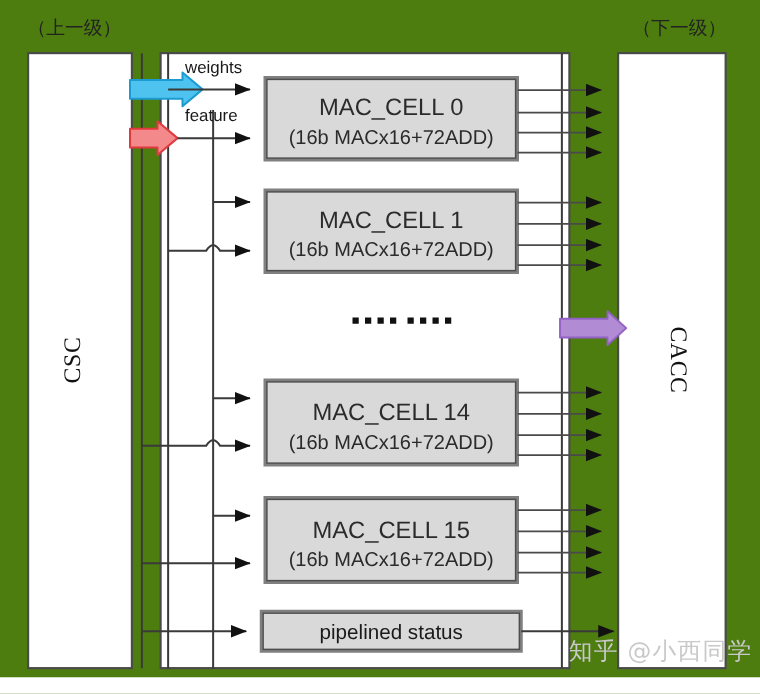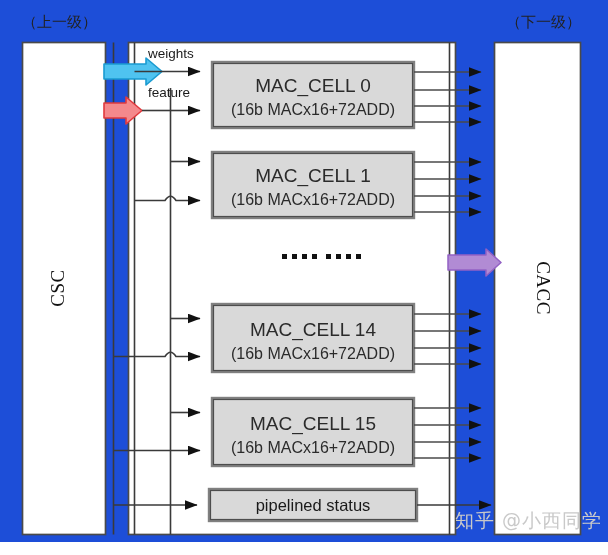--- a/index.html
+++ b/index.html
@@ -4,21 +4,21 @@
 <style>
   html, body {
     margin: 0;
     padding: 0;
     background: #ffffff;
   }
   #page {
     position: relative;
     width: 608px;
     height: 542px;
-    background: #1d4ed8;
+    background: #4d7c0f;
     font-family: "Liberation Sans", sans-serif;
     overflow: hidden;
   }
   svg.diagram {
     position: absolute;
     left: 0;
     top: 0;
     width: 608px;
     height: 555px;
   }

